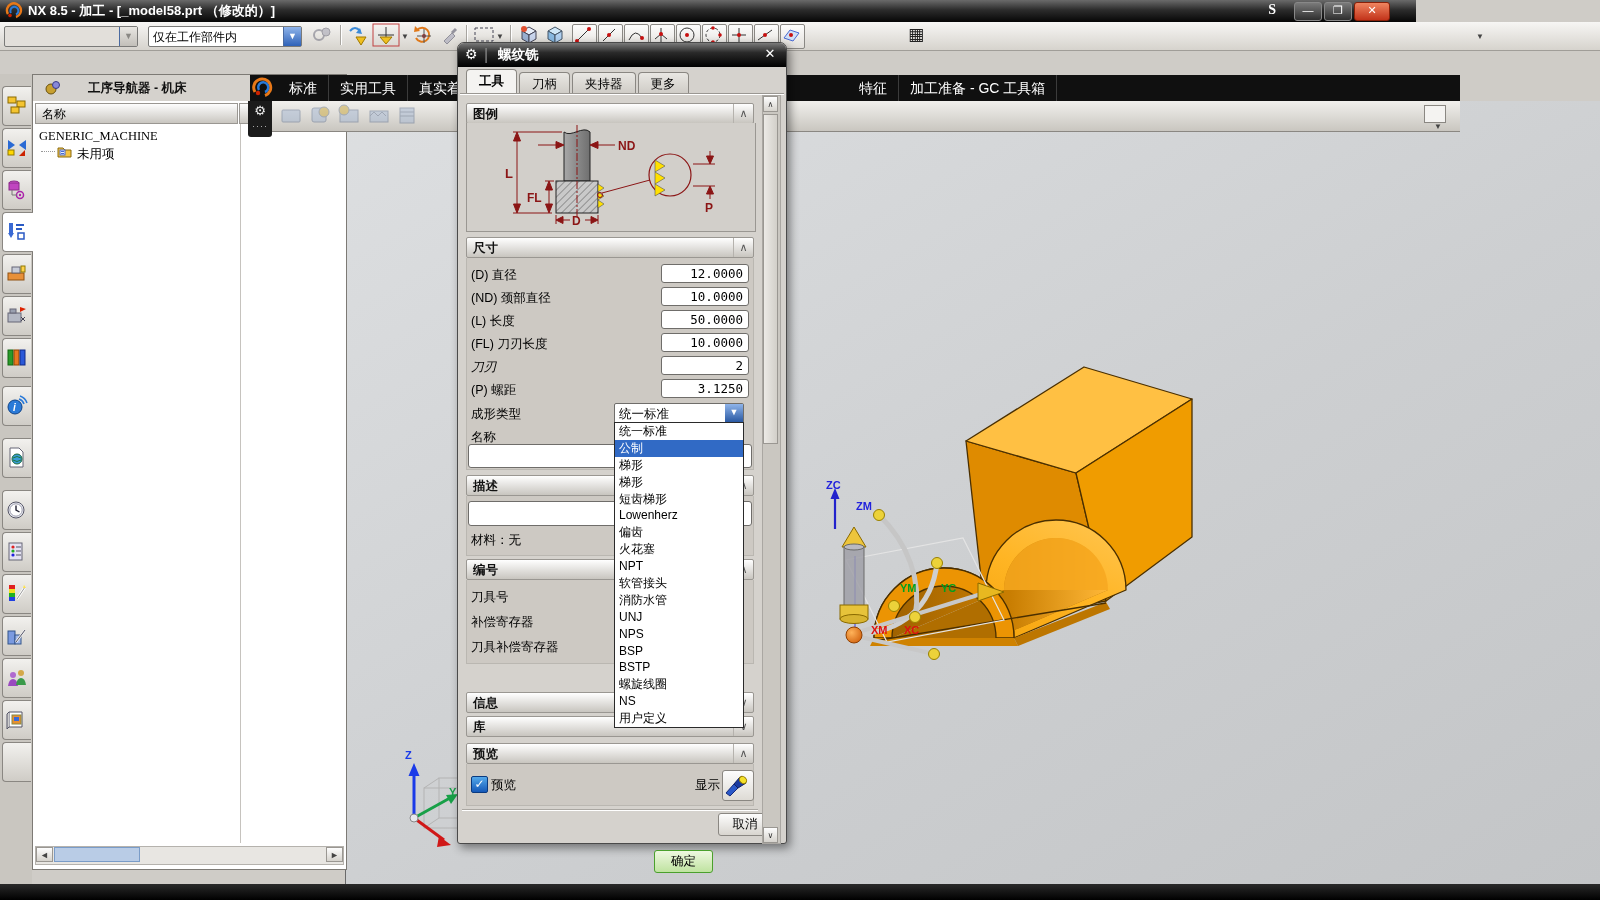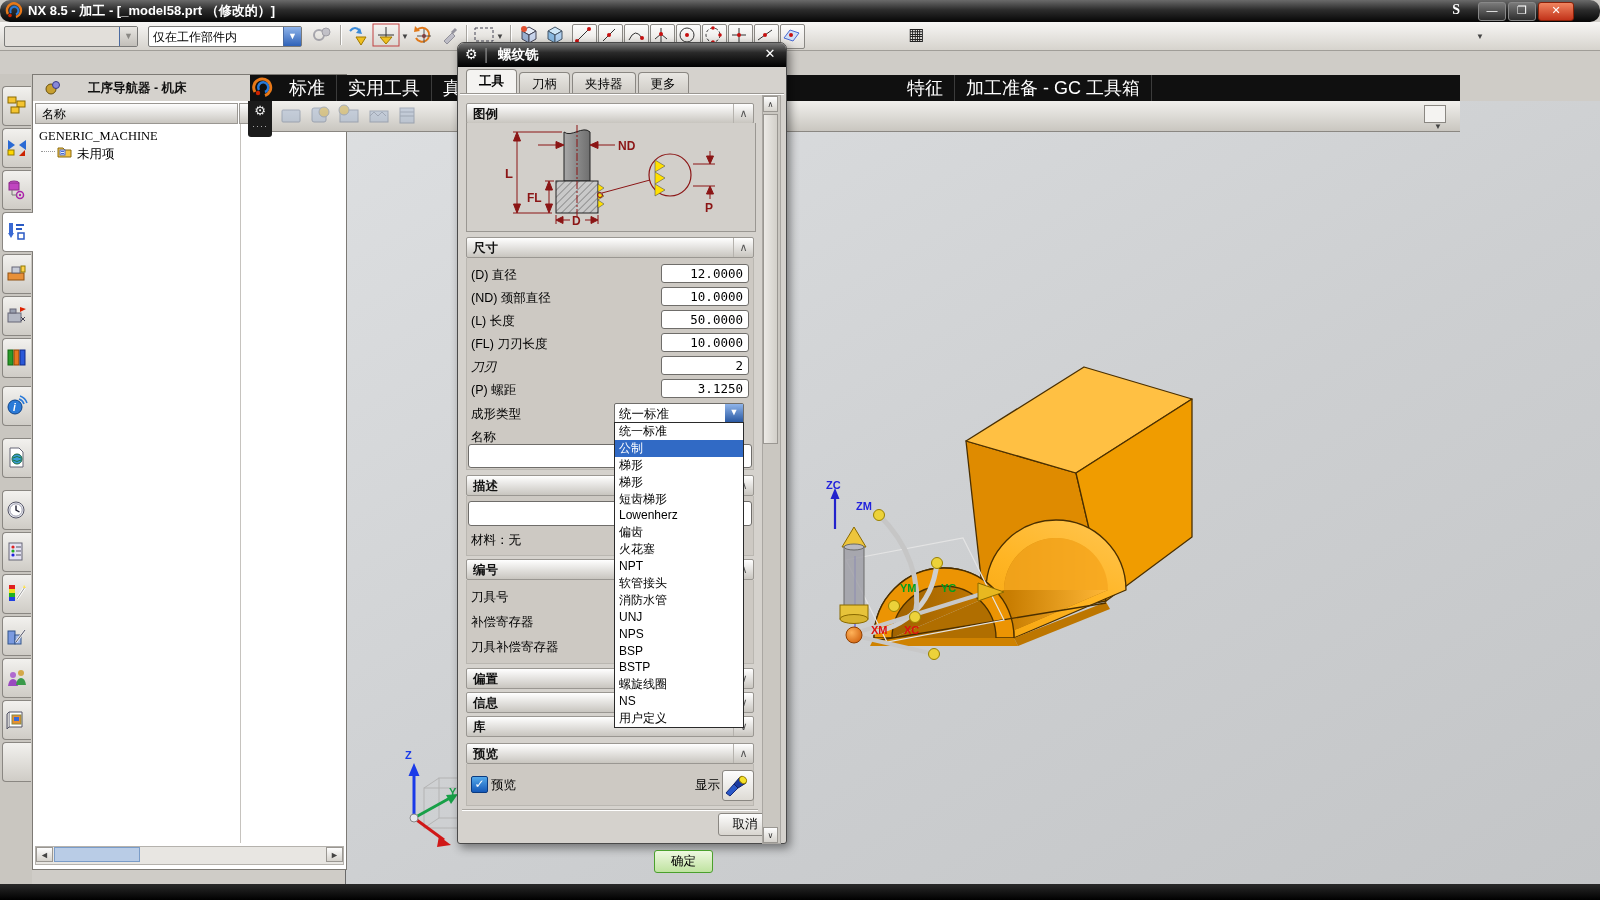--- a/index.html
+++ b/index.html
@@ -1,38 +1,38 @@
 <!DOCTYPE html>
 <html><head>
 <meta charset="utf-8">
 <style>
   html,body{margin:0;padding:0;background:#cfccc7;}
   body{width:1600px;height:900px;overflow:hidden;font-family:"Liberation Sans","DejaVu Sans",sans-serif;}
   #app{position:relative;width:1600px;height:900px;background:#cfccc7;}
   .abs{position:absolute;}
   
-  .titlebar{left:0;top:0;width:1600px;height:22px;background:linear-gradient(#6a6a6a,#2c2c2c 45%,#060606);color:#fff;z-index:40;border-radius:10px;}
+  .titlebar{left:0;top:0;width:1416px;height:22px;background:linear-gradient(#6a6a6a,#2c2c2c 45%,#060606);color:#fff;z-index:40;}
   .titlebar .ttl{position:absolute;left:28px;top:2px;font-size:13px;font-weight:bold;white-space:nowrap;}
   .winbtn{position:absolute;top:2px;height:17px;border:1px solid #888;border-radius:3px;background:linear-gradient(#7a7a7a,#2e2e2e);color:#fff;font-size:11px;text-align:center;line-height:15px;}
   .winbtn.close{background:linear-gradient(#f5induct,#c23312);background:linear-gradient(#f08560,#c2331a);border-color:#8a2008;}
   
   .tbrow{left:0;top:22px;width:1600px;height:28px;background:linear-gradient(#f7f6f4,#d6d3cd);border-bottom:1px solid #a09d98;z-index:10;}
   .combo{position:absolute;height:19px;border:1px solid #7a7a78;background:#fff;border-radius:2px;font-size:12px;}
   .combo .ctext{position:absolute;left:4px;top:2px;white-space:nowrap;}
   .combo .carr{position:absolute;right:0;top:0;bottom:0;width:17px;background:linear-gradient(#8fb4ea,#2f62b8);color:#fff;font-size:9px;text-align:center;line-height:18px;border-left:1px solid #4a6aa0;}
   .combo.disabled{background:#e2dfda;}
   .combo.disabled .carr{background:linear-gradient(#e8e6e2,#c2bfb9);color:#8a8884;}
   .tbtn{position:absolute;width:24px;height:24px;top:1px;}
   .snapbtn{position:absolute;top:2px;width:23px;height:23px;background:linear-gradient(#fdfdfd,#e2dfda);border:1px solid #8a8884;border-radius:2px;}
   .vsep{position:absolute;top:3px;width:1px;height:20px;background:#a8a5a0;border-right:1px solid #fff;}
   .promptrow{left:0;top:50px;width:1600px;height:24px;background:linear-gradient(#f2f1ee,#dbd8d2);border-bottom:1px solid #aaa7a2;z-index:10;}
   .prompt{position:absolute;left:6px;top:3px;font-size:13.5px;font-weight:bold;color:#141414;}
   
   .ribbon{left:250px;top:75px;width:1210px;height:26px;background:#101010;z-index:6;display:flex;align-items:stretch;}
-  .rtab{color:#fff;font-size:18px;line-height:26px;padding:0 11px;border-right:1px solid #3c3c3c;white-space:nowrap;}
+  .rtab{color:#fff;font-size:14px;line-height:26px;padding:0 11px;border-right:1px solid #3c3c3c;white-space:nowrap;}
   .ribbon2{left:250px;top:101px;width:1210px;height:30px;background:linear-gradient(#f1f0ed,#c9c6c0);border-bottom:1px solid #8a8782;z-index:6;}
   .gearblock{left:248px;top:101px;width:24px;height:36px;background:#1b1b1b;color:#eee;z-index:7;border-radius:0 0 3px 3px;text-align:center;}
   .nxlogoblk{left:250px;top:75px;width:26px;height:26px;background:#101010;z-index:7;}
   
   .sidebarcol{left:0;top:74px;width:32px;height:810px;background:#c9c6c0;z-index:5;}
   .stab{position:absolute;left:2px;width:28px;height:38px;background:linear-gradient(#f2f1ee,#cfccc6);border:1px solid #8a8782;border-radius:4px 0 0 4px;border-right:none;}
   .stab.active{background:#fff;width:30px;}
   .stab svg{position:absolute;left:3px;top:8px;}
   .navpanel{left:32px;top:74px;width:313px;height:794px;background:#fff;border:1px solid #7d7a75;z-index:4;}
   .navhdr{position:absolute;left:0;top:0;width:100%;height:26px;background:#d5d2cd;font-size:12.5px;font-weight:bold;color:#111;}
@@ -585,23 +585,20 @@
     <div class="flabel" style="top:489px;">材料：无</div>
 
     <div class="sec-hdr" style="top:516px;">
       <span>编号</span><span class="sec-tgl">∧</span>
     </div>
     <div class="grp" style="top:537px;height:84px;"></div>
     <div class="flabel" style="top:546px;">刀具号</div>
     <div class="flabel" style="top:571px;">补偿寄存器</div>
     <div class="flabel" style="top:596px;">刀具补偿寄存器</div>
 
-    <div class="sec-hdr" style="top:625px;">
-      <span>偏置</span><span class="sec-tgl">∨</span>
-    </div>
     <div class="sec-hdr" style="top:649px;">
       <span>信息</span><span class="sec-tgl">∨</span>
     </div>
     <div class="sec-hdr" style="top:673px;">
       <span>库</span><span class="sec-tgl">∨</span>
     </div>
 
     <div class="sec-hdr" style="top:700px;">
       <span>预览</span><span class="sec-tgl">∧</span>
     </div>

